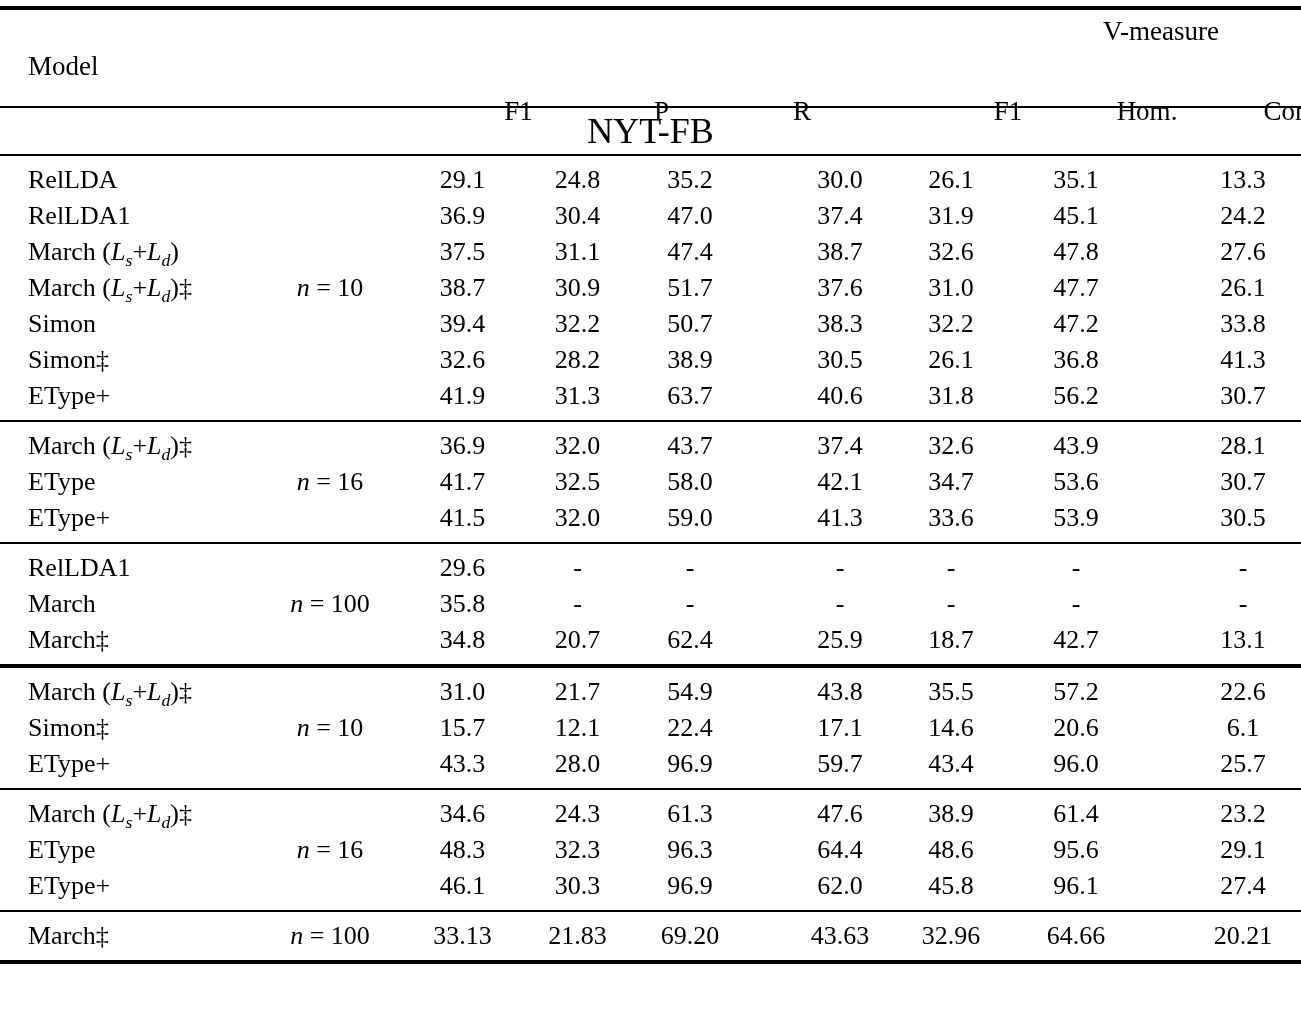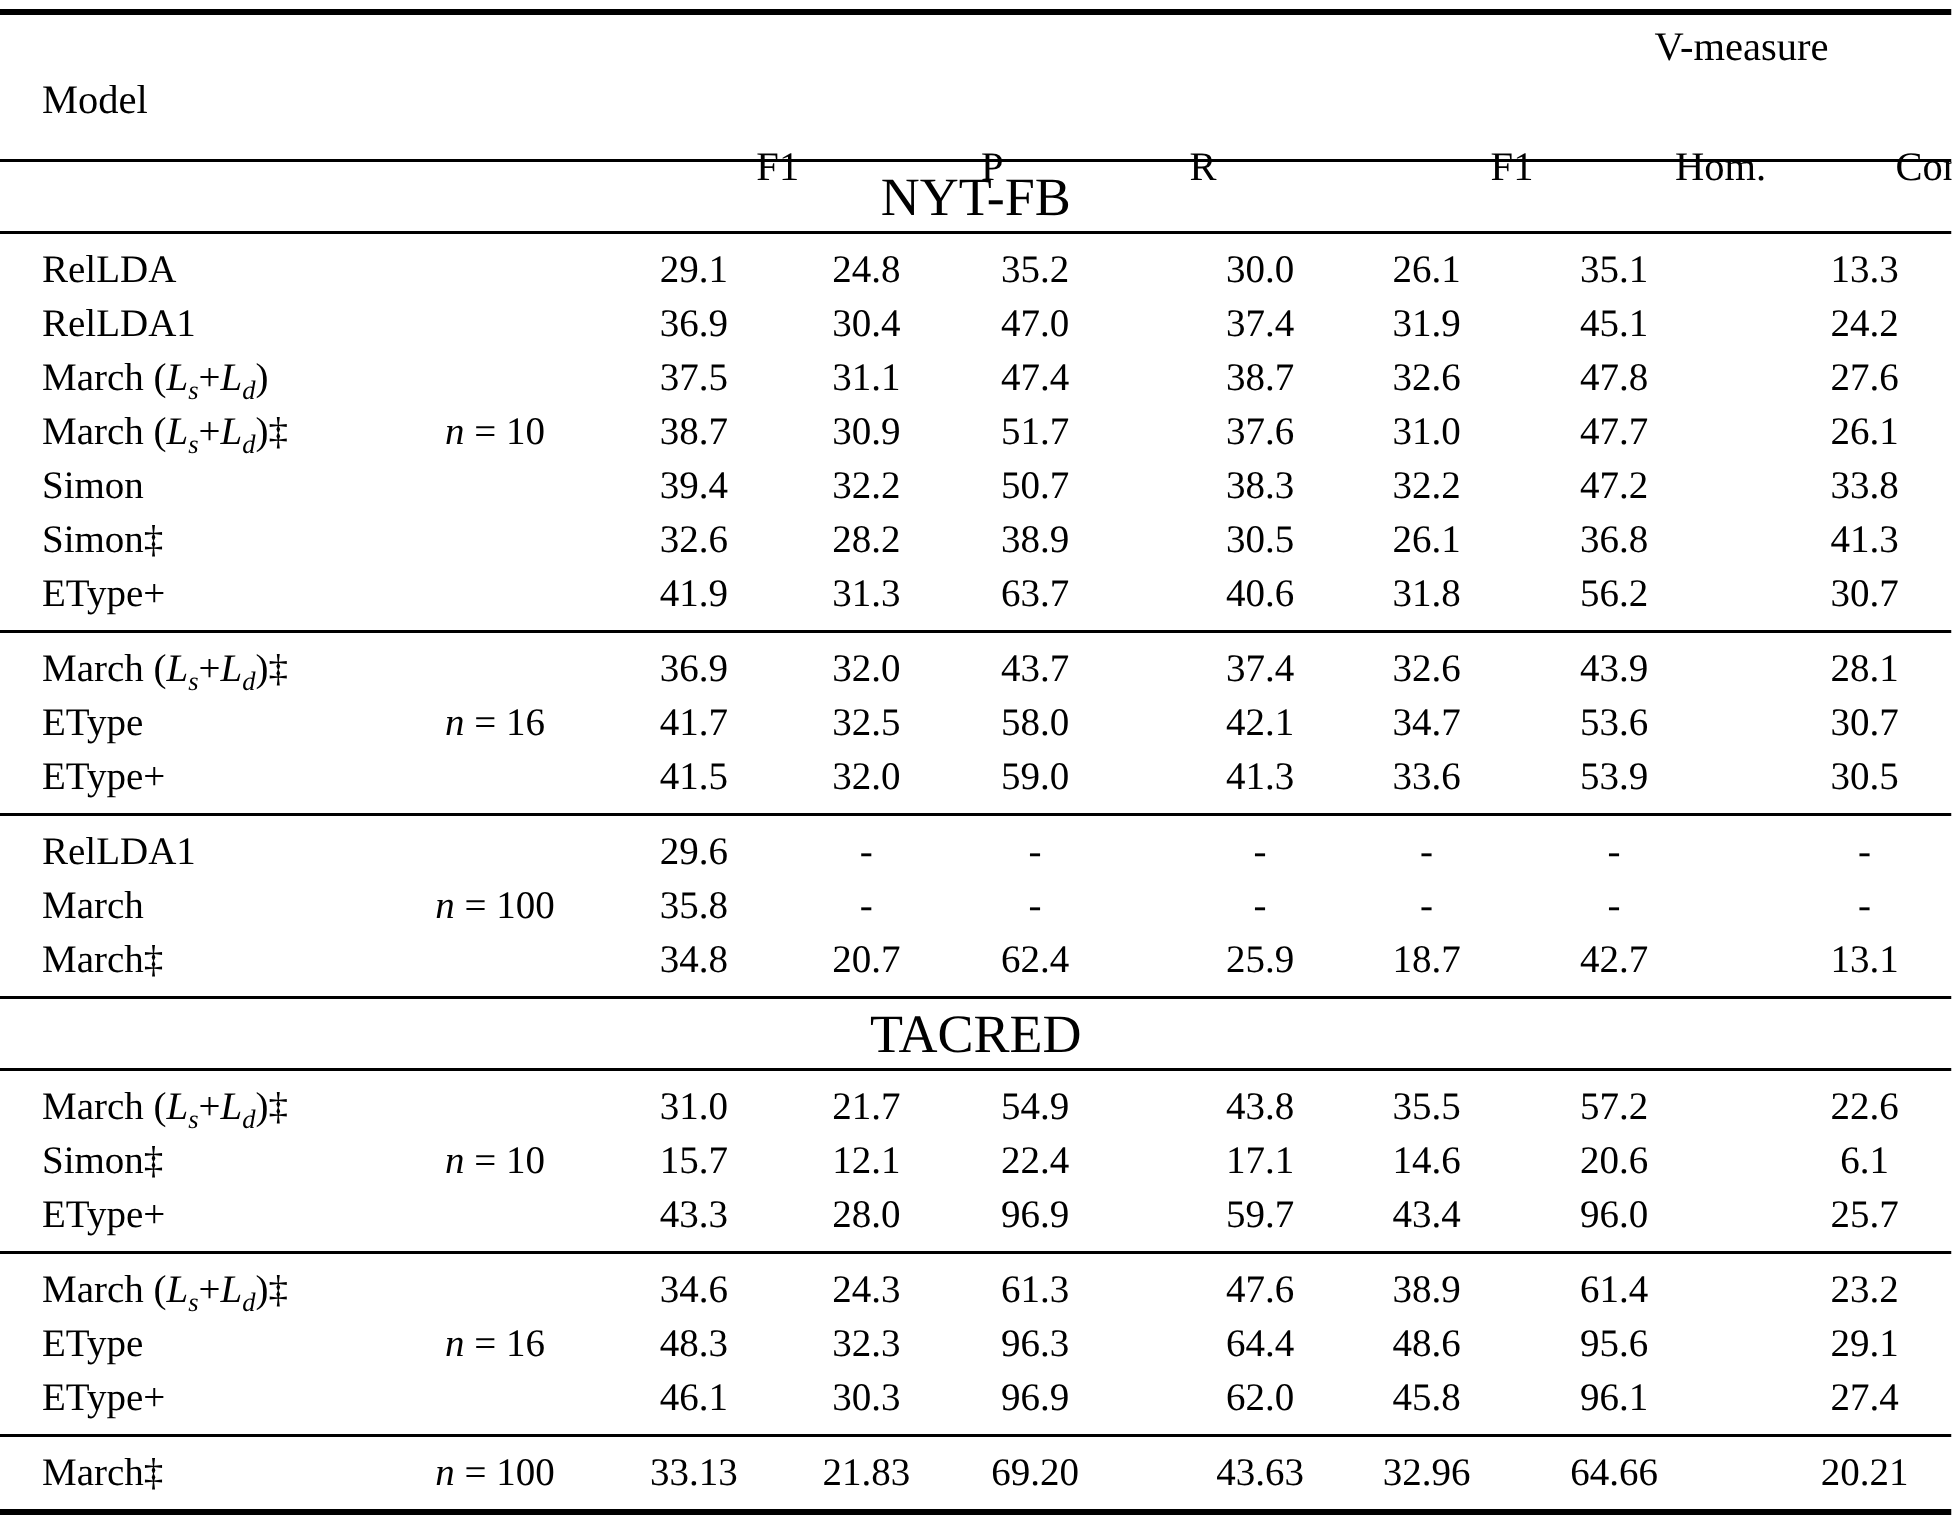--- a/index.html
+++ b/index.html
@@ -195,23 +195,20 @@
           <div class="cell c3">34.8</div>
           <div class="cell c4">20.7</div>
           <div class="cell c5">62.4</div>
           <div class="cell c7">25.9</div>
           <div class="cell c8">18.7</div>
           <div class="cell c9">42.7</div>
           <div class="cell c11">13.1</div>
         </div>
       </div>
       <div class="rule-med"></div>
-      <div class="band">
-        <div>TACRED</div>
-      </div>
       <div class="rule-med"></div>
       <div class="block">
         <div class="n-label"><span class="mi">n</span> = 10</div>
         <div class="grid row">
           <div class="cell model">March (<span class="mi">L</span><sub><span class="mi">s</span></sub>+<span class="mi">L</span><sub><span class="mi">d</span></sub>)‡</div>
           <div class="cell c3">31.0</div>
           <div class="cell c4">21.7</div>
           <div class="cell c5">54.9</div>
           <div class="cell c7">43.8</div>
           <div class="cell c8">35.5</div>

